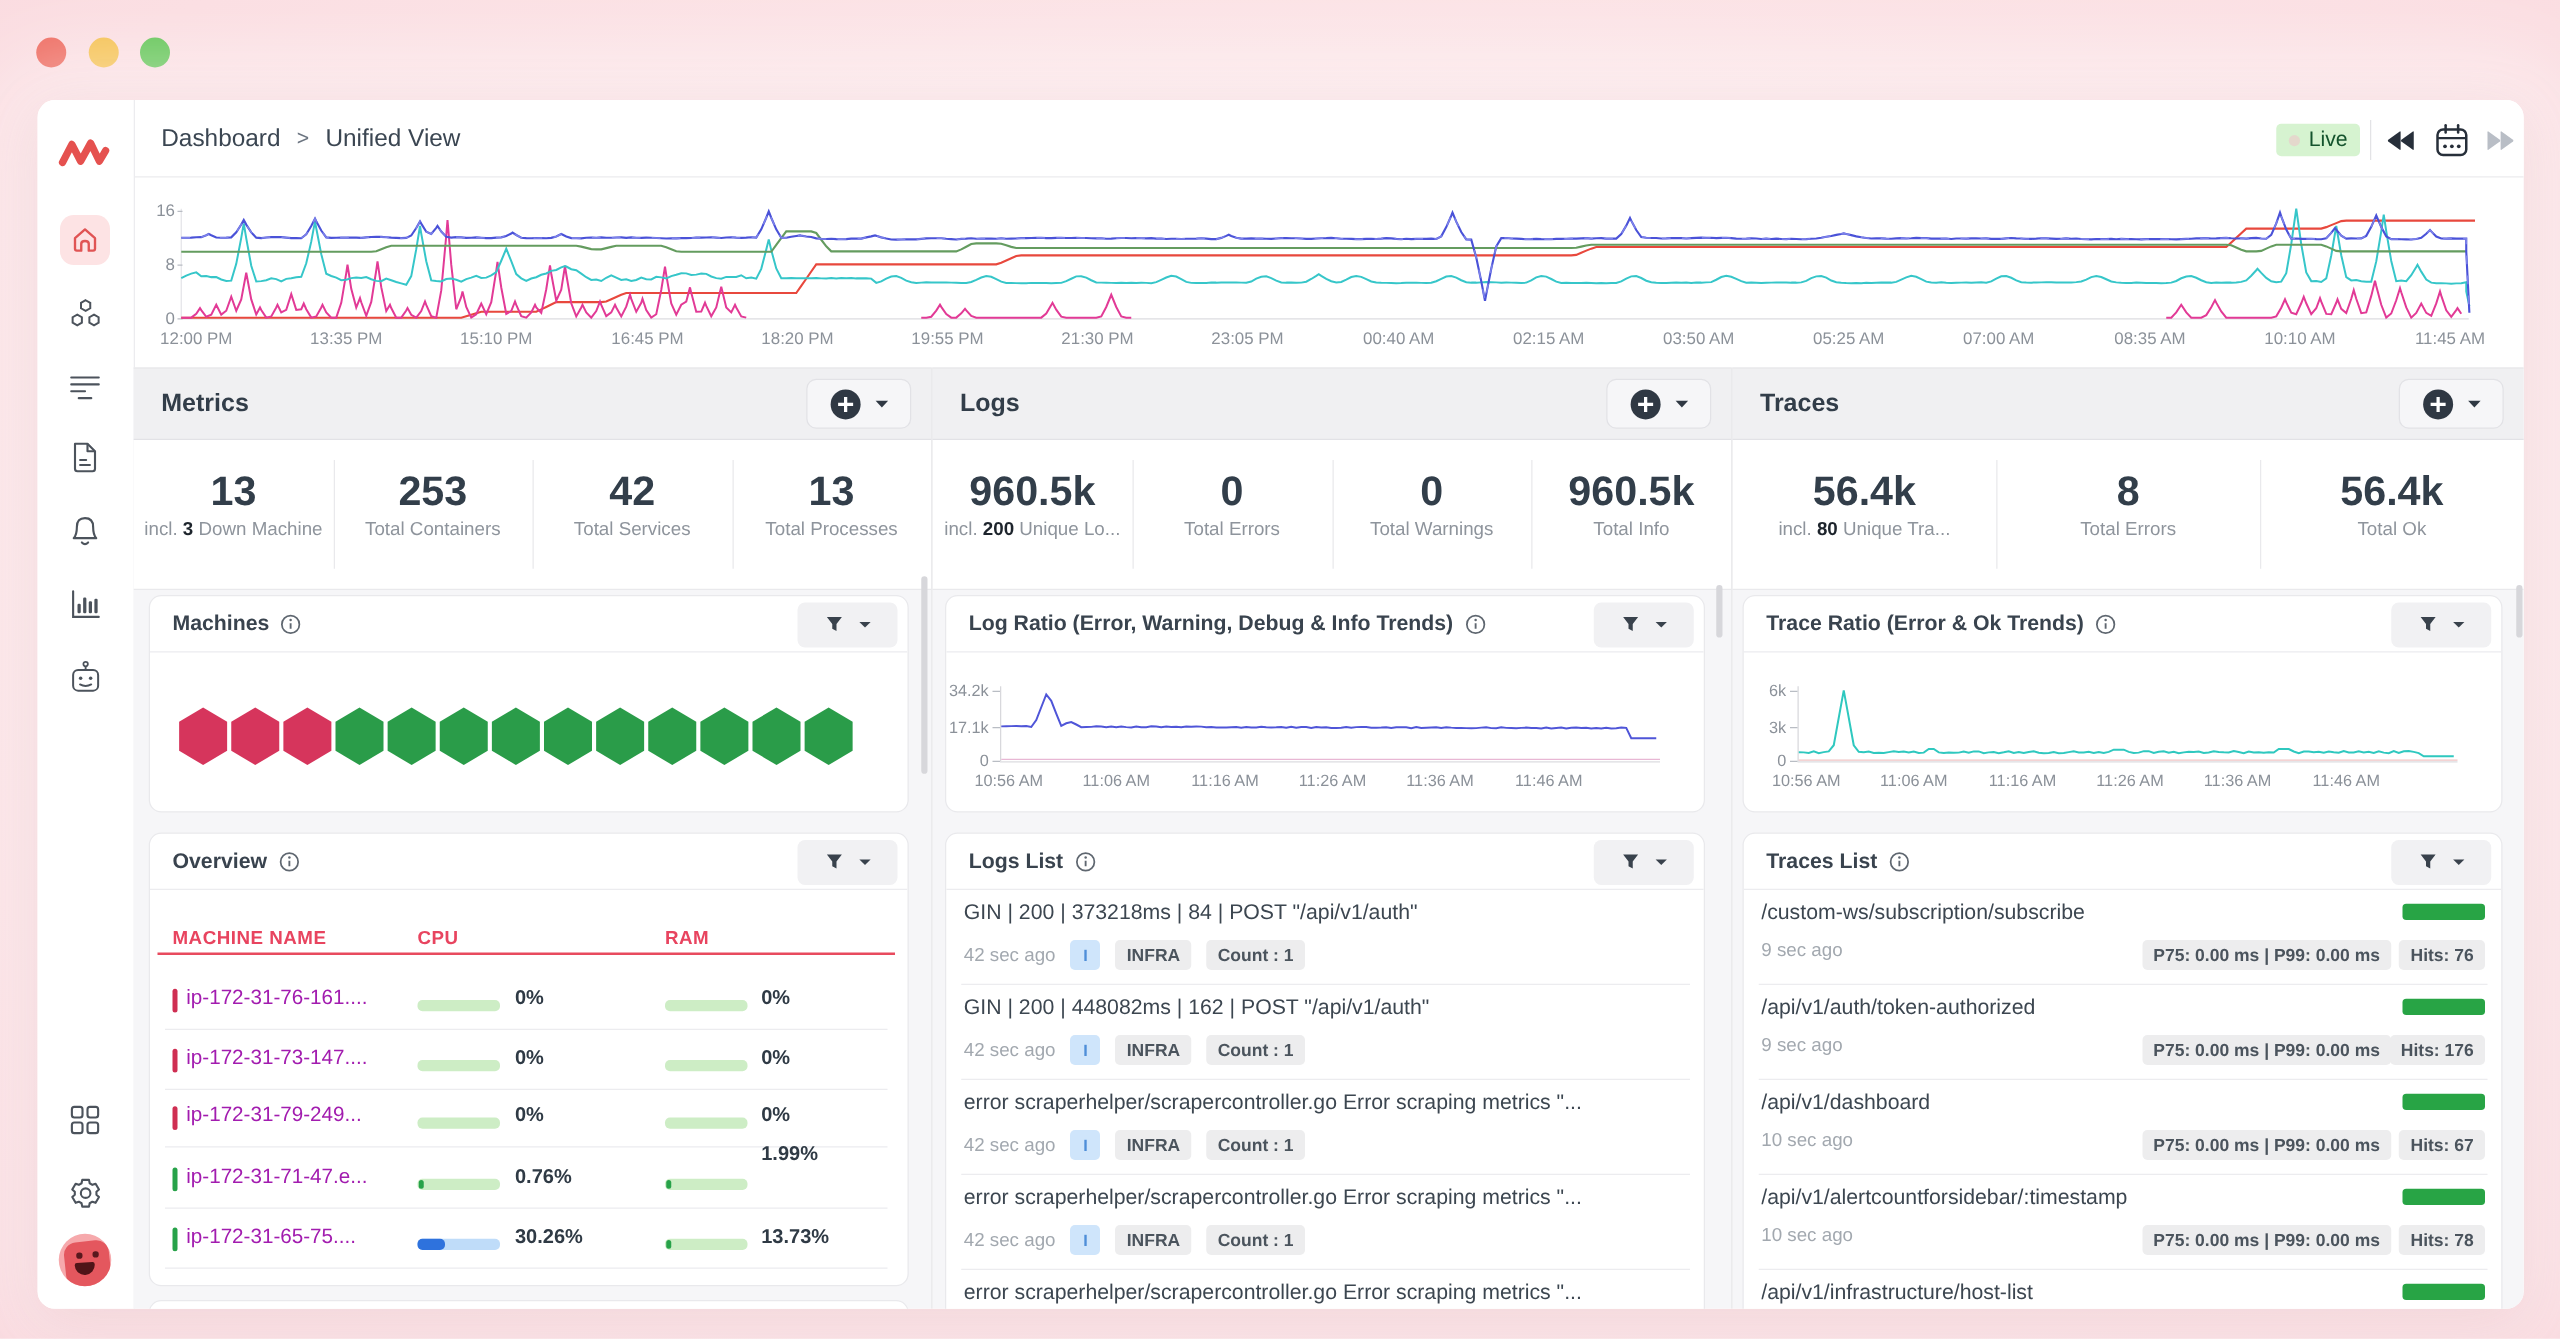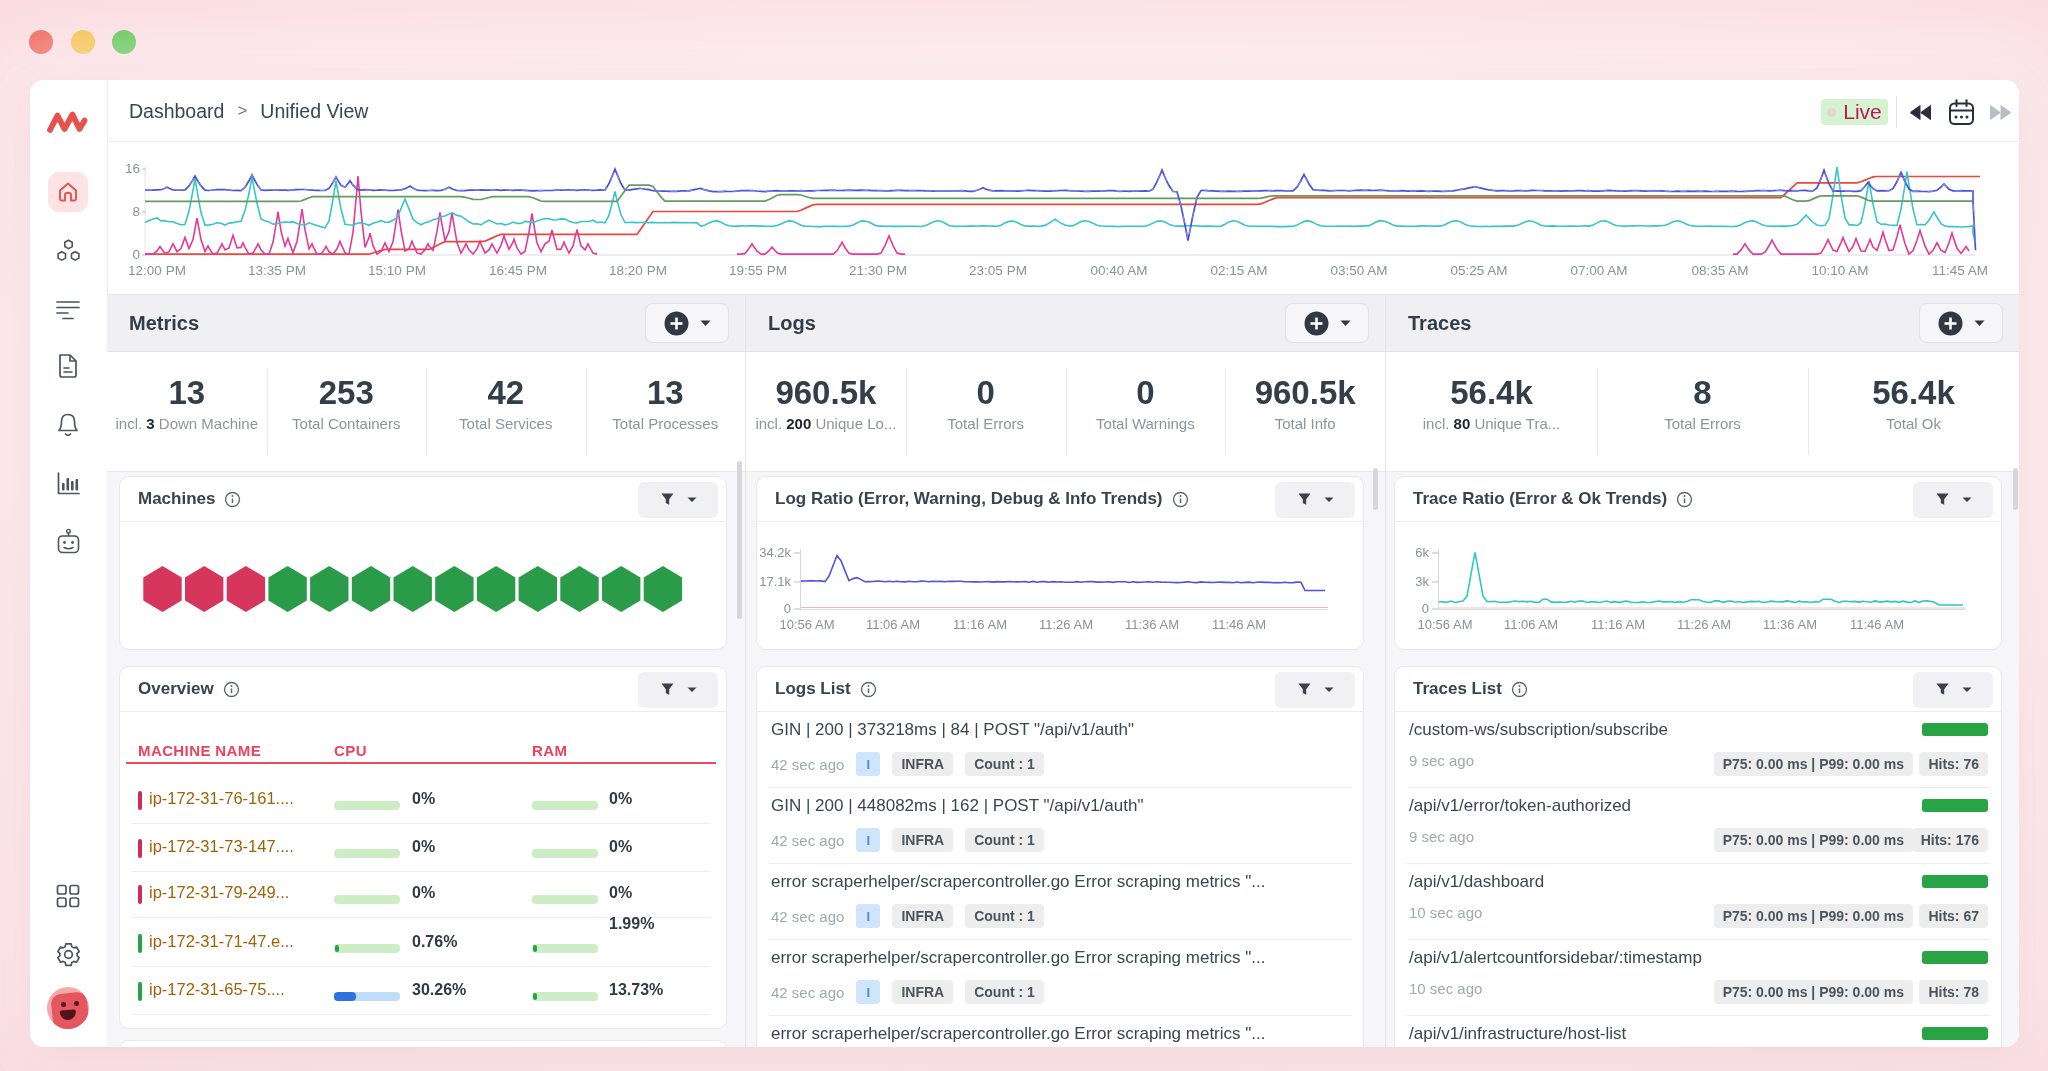--- a/index.html
+++ b/index.html
@@ -29,21 +29,21 @@
 .cardarea{position:absolute;left:0;top:178px;width:100%;height:575px}
 .card{position:absolute;background:#fff;border:1px solid #e9e9ec;border-radius:10px;overflow:hidden}
 .chead{position:absolute;left:0;top:0;width:100%;height:45px;border-bottom:1px solid #ececef;
 display:flex;align-items:center;padding:0 8px 0 18px}
 .ctitle{font-size:17px;font-weight:600;color:#39434e}
 .fbtn{width:80px;height:36px;border-radius:6px;background:#f1f1f3;display:flex;align-items:center;
 justify-content:center;gap:12px;margin-top:1px}
 .ax{font-size:13.5px;fill:#8b9199}
 .ax2{font-size:13px;fill:#8b9199}
 .thead{font-size:15px;font-weight:700;color:#e8445f;letter-spacing:.4px}
-.oname{font-size:16.5px;color:#a16207;white-space:nowrap}
+.oname{font-size:16.5px;color:#a21caf;white-space:nowrap}
 .opct{font-size:16px;font-weight:700;color:#2f3a45}
 .pbar{position:relative;display:inline-block;width:66px;height:9px;border-radius:4px}
 .ltitle{font-size:17px;color:#3c4650;white-space:nowrap;overflow:hidden}
 .lmeta{display:flex;align-items:center;gap:12px}
 .ago{font-size:15px;color:#a2a8af}
 .ichip{display:inline-flex;align-items:center;justify-content:center;width:24px;height:24px;border-radius:4px;
 background:#cfe5fb;color:#4e8ed8;font-size:13px;font-weight:700}
 .gchip{display:inline-flex;align-items:center;height:24px;border-radius:4px;background:#ededee;
 color:#4b545d;font-size:14px;font-weight:700;padding:0 9px;white-space:nowrap}
 .vline{position:absolute;top:214px;height:753px;width:1px;background:#e5e5e8}
@@ -117,21 +117,21 @@
 </div>
   <div id="topbar">
     <div class="crumb">
         <span>Dashboard</span>
         <span class="sep">&gt;</span>
         <span>Unified View</span>
       </div>
 
 <div class="abs" style="left:1713px;top:19px;width:67px;height:26px;border-radius:4px;background:#d6f3d0;display:flex;align-items:center;justify-content:center;gap:7px">
 <span style="width:9px;height:9px;border-radius:50%;background:#ecc7c9;opacity:.6"></span>
-<span style="font-size:21px;font-weight:500;color:#be185d">Live</span>
+<span style="font-size:17px;font-weight:500;color:#14532d">Live</span>
       </div>
 <div class="abs" style="left:1788px;top:16px;width:1px;height:32px;background:#e3e3e6"></div>
 <svg class="abs" style="left:1801px;top:24px" width="23" height="17" viewBox="0 0 23 17">
 <path d="M10.8 1.2 Q11.5 .7 11.5 1.8 V15.2 Q11.5 16.3 10.8 15.8 L1.6 9.2 Q.9 8.5 1.6 7.8 Z" fill="#272f3a"></path>
 <path d="M21.3 1.2 Q22 .7 22 1.8 V15.2 Q22 16.3 21.3 15.8 L12.1 9.2 Q11.4 8.5 12.1 7.8 Z" fill="#272f3a"></path>
       </svg>
 <svg class="abs" style="left:1840px;top:19px" width="27" height="27" viewBox="0 0 27 27">
 <rect x="2" y="4.5" width="23" height="20.5" rx="4.5" fill="none" stroke="#272f3a" stroke-width="2"></rect>
 <line x1="2.5" y1="11.5" x2="24.5" y2="11.5" stroke="#272f3a" stroke-width="1.8"></line>
 <line x1="8.5" y1="1.2" x2="8.5" y2="7" stroke="#272f3a" stroke-width="2" stroke-linecap="round"></line>
@@ -521,21 +521,21 @@
 <div class="abs lmeta" style="left:14px;top:85px">
             <span class="ago">9 sec ago</span>
           </div>
 <div class="abs lmeta" style="right:88px;top:85px">
             <span class="gchip">P75: 0.00 ms | P99: 0.00 ms</span>
           </div>
 <div class="abs lmeta" style="right:13px;top:85px">
             <span class="gchip">Hits: 76</span>
           </div>
           <div class="abs" style="left:12px;top:120px;width:583px;height:1px;background:#ececef"></div>
-          <div class="abs ltitle" style="left:14px;top:129px;width:500px">/api/v1/error/token-authorized</div>
+          <div class="abs ltitle" style="left:14px;top:129px;width:500px">/api/v1/auth/token-authorized</div>
 <div class="abs" style="right:13px;top:132px;width:66px;height:13px;border-radius:3px;background:#28a445"></div>
 <div class="abs lmeta" style="left:14px;top:161px">
             <span class="ago">9 sec ago</span>
           </div>
 <div class="abs lmeta" style="right:88px;top:161px">
             <span class="gchip">P75: 0.00 ms | P99: 0.00 ms</span>
           </div>
 <div class="abs lmeta" style="right:13px;top:161px">
             <span class="gchip">Hits: 176</span>
           </div>

